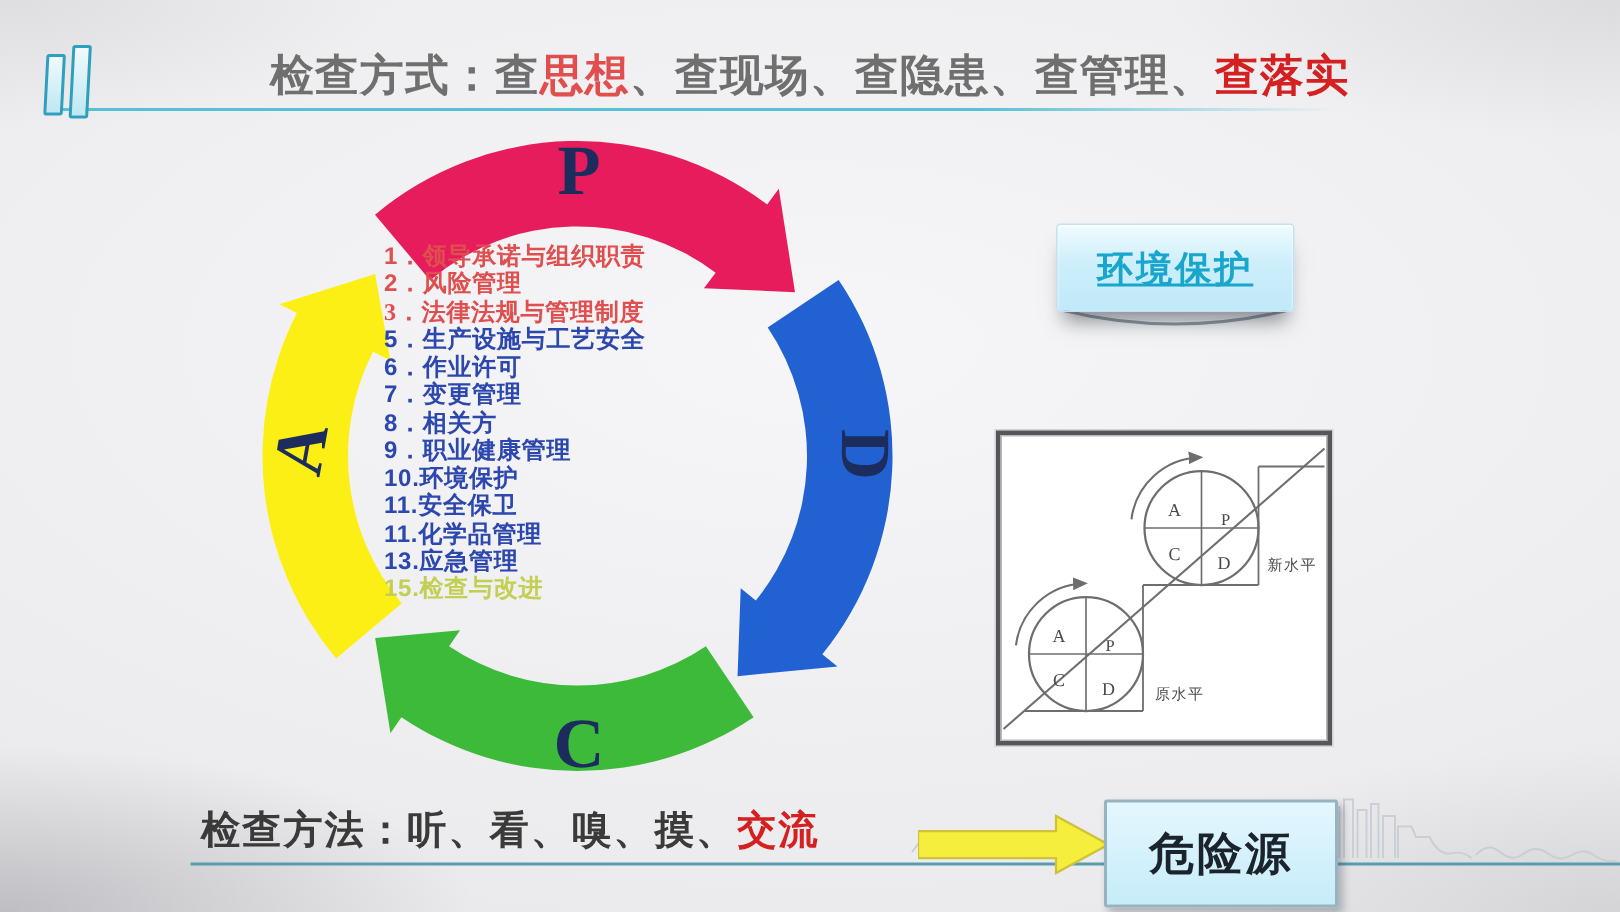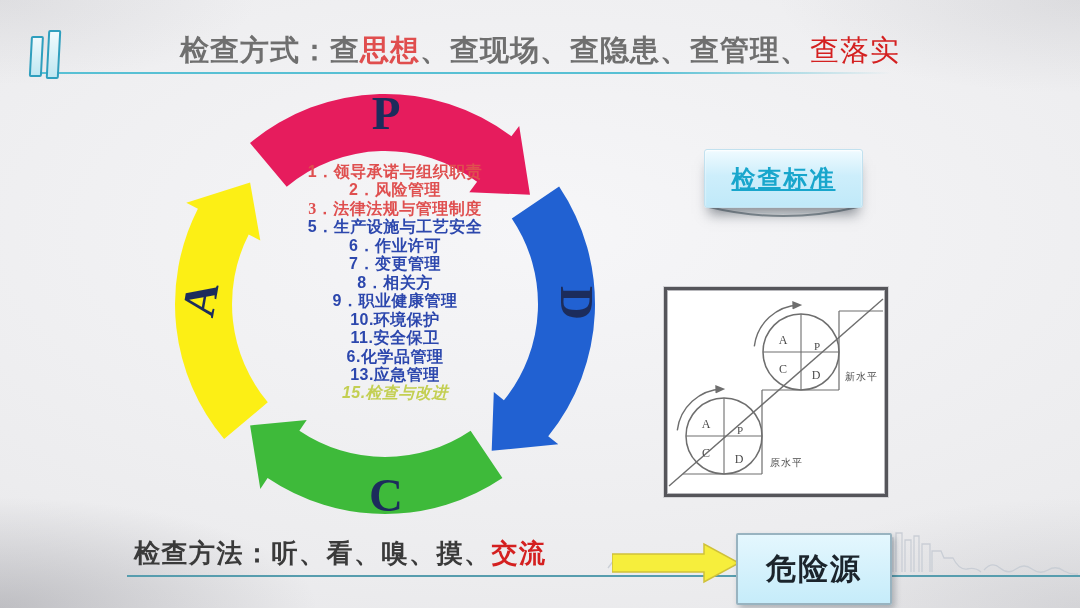--- a/index.html
+++ b/index.html
@@ -18,25 +18,25 @@
   }
   
   .bars{position:absolute;left:30px;top:30px;display:flex;gap:4px;transform:skewX(-3deg);z-index:3;}
   .bars .bar{width:9px;border:2px solid #2f9fbe;background:linear-gradient(180deg,#f0fafd,#bfe7f2);border-radius:2px;}
   .bar.b1{height:37px;margin-top:6px;}
   .bar.b2{height:45px;}
   .title-underline{position:absolute;left:34px;top:72px;height:2px;width:858px;
     background:linear-gradient(90deg,#58c0d4 0%,#58c0d4 72%,rgba(88,192,212,0) 100%);z-index:2;}
   .slide-title{position:absolute;top:31px;left:0;width:100%;text-align:center;
     font-size:29px;font-weight:bold;letter-spacing:1px;z-index:2;}
-  .slide-title span.heavy{font-weight:400;}
+  .slide-title span.heavy{font-weight:700;}
   
   #wheel{position:absolute;left:150px;top:78px;z-index:1;}
   .wheel-letter{font-family:"Liberation Serif","DejaVu Serif",serif;font-size:47px;font-weight:bold;}
-  #pdca-list{position:absolute;left:256px;top:163px;width:278px;text-align:center;
+  #pdca-list{position:absolute;left:256px;top:163px;width:278px;
     font-size:16px;font-weight:bold;line-height:18.45px;letter-spacing:.5px;z-index:2;}
   
   .check-btn{position:absolute;left:704px;top:149px;width:157px;height:57px;z-index:2;
     display:flex;align-items:center;justify-content:center;cursor:pointer;
     background:linear-gradient(180deg,#f0fbff 0%,#cdeefb 45%,#c0e9f9 100%);
     border:1px solid #c2e1ef;border-radius:3px;
     box-shadow:0 11px 12px -5px rgba(45,55,65,.55), inset 0 1px 2px #ffffff;
     font-size:24px;font-weight:bold;text-decoration:underline;letter-spacing:2px;}
   .btn-pedestal{position:absolute;left:705px;top:204px;z-index:1;}
   
@@ -91,26 +91,26 @@
       <div style="color: rgb(223, 79, 79);">1．领导承诺与组织职责</div>
       <div style="color: rgb(223, 79, 79);">2．风险管理</div>
       <div style="color: rgb(223, 79, 79); font-family: Liberation Serif, serif;">3．法律法规与管理制度</div>
       <div style="color: rgb(44, 71, 173);">5．生产设施与工艺安全</div>
       <div style="color: rgb(44, 71, 173);">6．作业许可</div>
       <div style="color: rgb(44, 71, 173);">7．变更管理</div>
       <div style="color: rgb(44, 71, 173);">8．相关方</div>
       <div style="color: rgb(44, 71, 173);">9．职业健康管理</div>
       <div style="color: rgb(44, 71, 173);">10.环境保护</div>
       <div style="color: rgb(44, 71, 173);">11.安全保卫</div>
-      <div style="color: rgb(44, 71, 173);">6.化学品管理</div>
+      <div style="color: rgb(44, 71, 173);">11.化学品管理</div>
       <div style="color: rgb(44, 71, 173);">13.应急管理</div>
-      <div style="color: rgb(195, 207, 82); font-style: italic;">15.检查与改进</div>
+      <div style="color: rgb(195, 207, 82);">15.检查与改进</div>
     </div>
 
-  <div class="check-btn" id="check-btn" style="color: rgb(24, 166, 204);">检查标准</div>
+  <div class="check-btn" id="check-btn" style="color: rgb(24, 166, 204);">环境保护</div>
   <svg class="btn-pedestal" width="157" height="20" viewBox="0 0 157 20">
     <path d="M4 3 Q 78 21 153 3" fill="none" stroke="#8d979e" stroke-width="2"></path>
     <path d="M6 2 Q 78 17 151 2" fill="none" stroke="#e8eef1" stroke-width="1"></path>
   </svg>
 
   <div class="ladder">
     <svg width="218" height="204" viewBox="0 0 218 204">
       <defs>
         <marker id="rotArrow" markerWidth="8" markerHeight="8" refX="5" refY="4" orient="auto">
           <path d="M0 1 L7 4 L0 7 Z" fill="#6e6e6e"></path>

